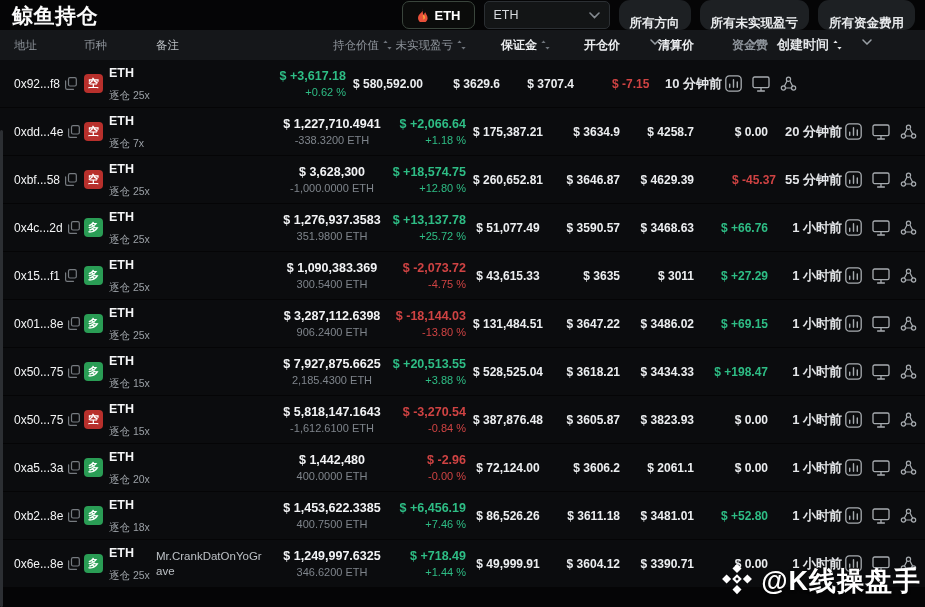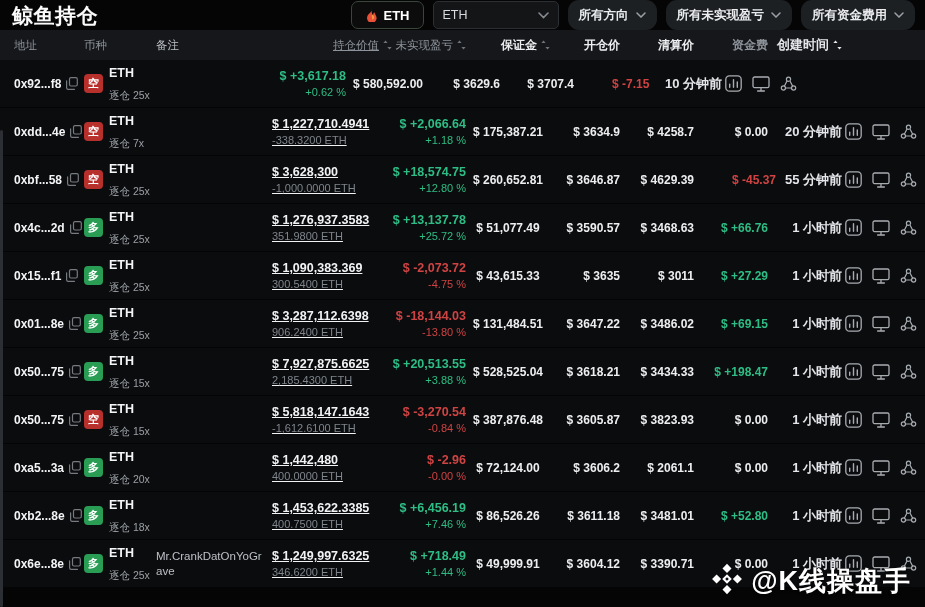--- a/index.html
+++ b/index.html
@@ -13,44 +13,44 @@
   .page-title { font-size:21px; font-weight:800; letter-spacing:.5px; color:#fbfbfb; }
   .filters { display:flex; align-items:center; gap:9px; }
   .coin-btn { display:inline-flex; align-items:center; gap:6px; height:28px; padding:0 13px;
     background:#0b0c0b; border:1px solid #3a453c; border-radius:7px; color:#fff;
     font-weight:700; font-size:13px; cursor:pointer; }
   .select-box { display:inline-flex; align-items:center; justify-content:space-between;
     width:126px; height:28px; padding:0 9px; background:#131516; border:1px solid #2b2f33;
     border-radius:5px; font-size:12.5px; color:#d7dade; cursor:pointer; }
   .dropdown { display:inline-flex; align-items:center; gap:7px; height:28px; padding:15px 11px;
     background:#1d2023; border-radius:11px; font-size:12.5px; font-weight:700; color:#e9ebed;
-    cursor:pointer; }
+    cursor:pointer;flex-direction:column; }
   .chev svg { display:block; }
 
   
   .thead { display:flex; align-items:center; height:30px; padding:0 8px 0 14px;
     background:#15171a; font-size:11.5px; color:#8d939a; }
   .thead .cell { display:flex; align-items:center; gap:4px; }
   .thead .r { justify-content:flex-end; }
   .sort-ic svg { display:block; }
   .th-active { color:#f0f1f3; font-weight:700; }
 
   .tbody { }
   .row { display:flex; align-items:center; height:48px; padding:0 8px 0 14px;
     background:#0b0c0e; border-bottom:1px solid #050506; }
 
   .c-addr{width:70px;} .c-coin{width:72px;} .c-note{width:116px;}
-  .c-val{width:120px;text-align:left;text-decoration:underline;} .c-pnl{width:74px;text-align:right;}
+  .c-val{width:120px;text-align:center;} .c-pnl{width:74px;text-align:right;}
   .c-margin{width:84px;text-align:center;} .c-open{width:70px;text-align:right;}
   .c-liq{width:74px;text-align:right;} .c-fund{width:74px;text-align:right;}
   .c-time{width:74px;text-align:right;}
   .c-act{width:75px;display:flex;justify-content:flex-end;align-items:center;gap:10px;}
 
   .c-addr { display:flex; align-items:center; gap:5px;text-align:center; }
-  .addr { font-size:12px; font-weight:700; color:#f4f5f6; cursor:pointer; }
+  .addr { font-size:12px; font-weight:400; color:#f4f5f6; cursor:pointer; }
   .copy { display:inline-flex; cursor:pointer; opacity:.75; }
 
   .c-coin { display:flex; align-items:center; gap:6px; }
   .badge { width:19px; height:19px; border-radius:4px; display:inline-flex; align-items:center;
     justify-content:center; font-size:11px; font-weight:700; color:#fff; flex:none; }
   .badge.short { background:#b8302c; }
   .badge.long  { background:#2a9d55; }
   .coin-lines { display:flex; flex-direction:column; line-height:1.15; }
   .coin-name { font-size:12.5px; font-weight:800; color:#f4f5f6; }
   .coin-sub { font-size:10.5px; color:#9ba0a6; margin-top:9px; }
@@ -70,21 +70,21 @@
 
   .act-ic { display:inline-flex; cursor:pointer; opacity:.85; }
 
   :root { --green:#2ebd85; --red:#cf4343; }
 
   
   .scroll-strip { position:absolute; left:0; top:130px; width:3px; height:477px;
     background:#2c2f33; border-radius:2px; }
 
   
-  .watermark { position:absolute; right:14px; bottom:8px; display:flex; align-items:center;
+  .watermark { position:absolute; right:4px; bottom:8px; display:flex; align-items:center;
     gap:8px; pointer-events:none; }
   .wm-text { font-size:27px; font-weight:800; color:#fff; letter-spacing:1px;
     text-shadow:0 1px 3px rgba(0,0,0,.8); }
 </style>
 </head>
 <body>
 
 <div class="app">
 
   <div class="topbar">

